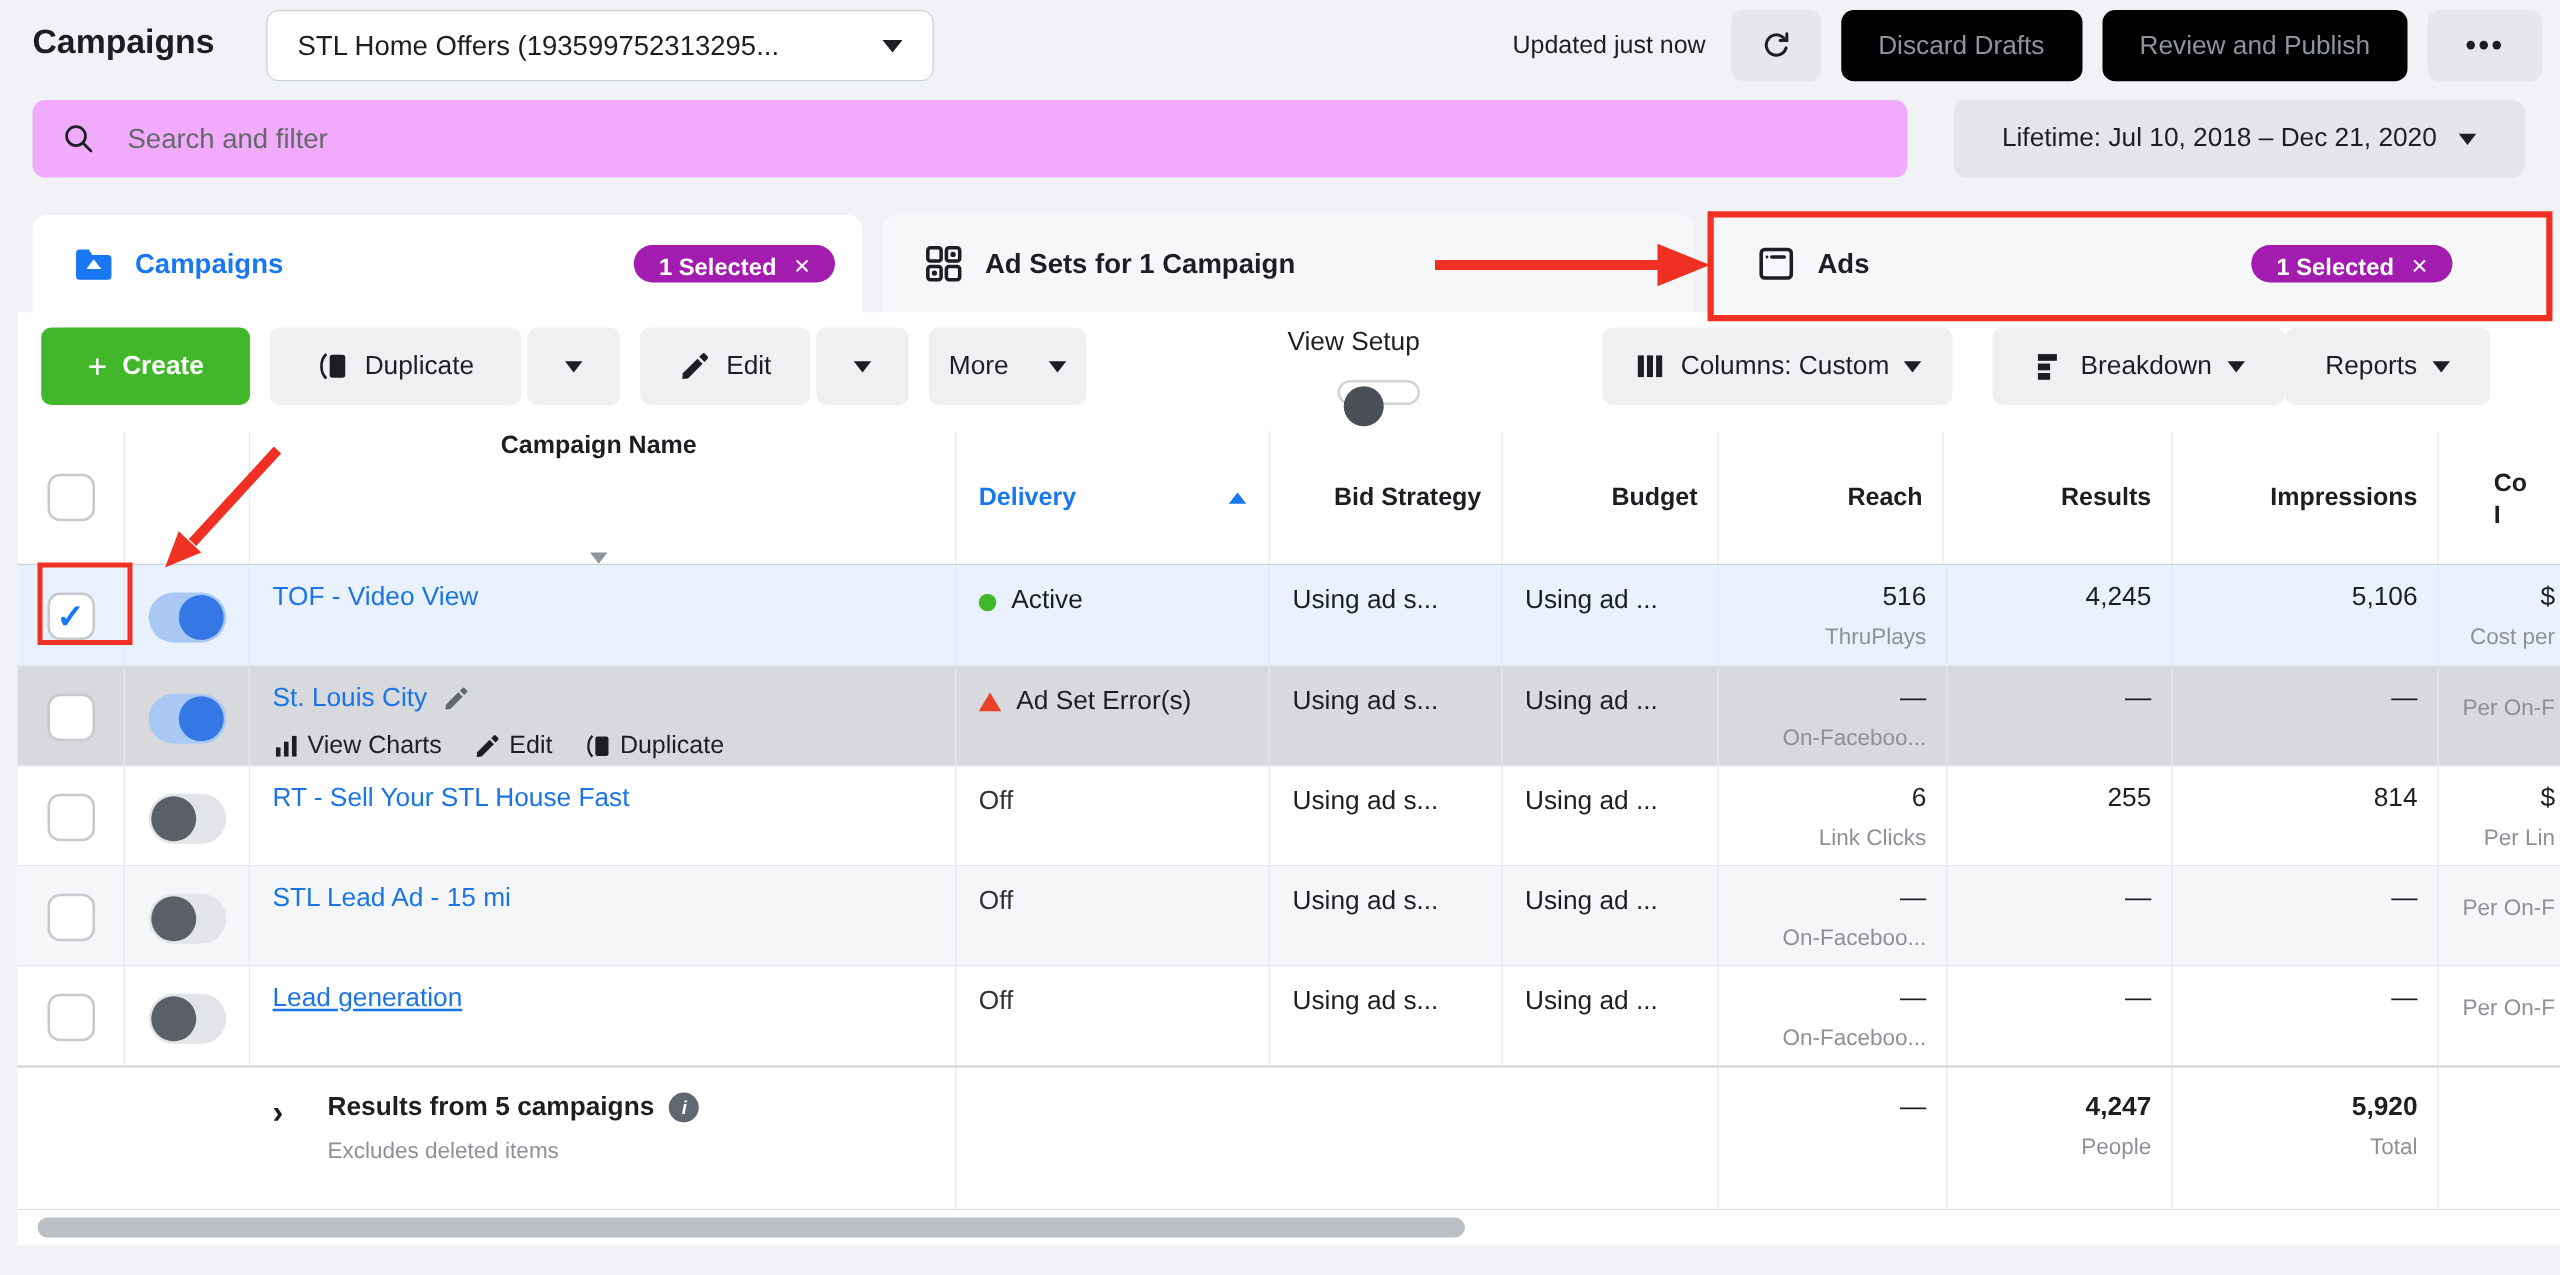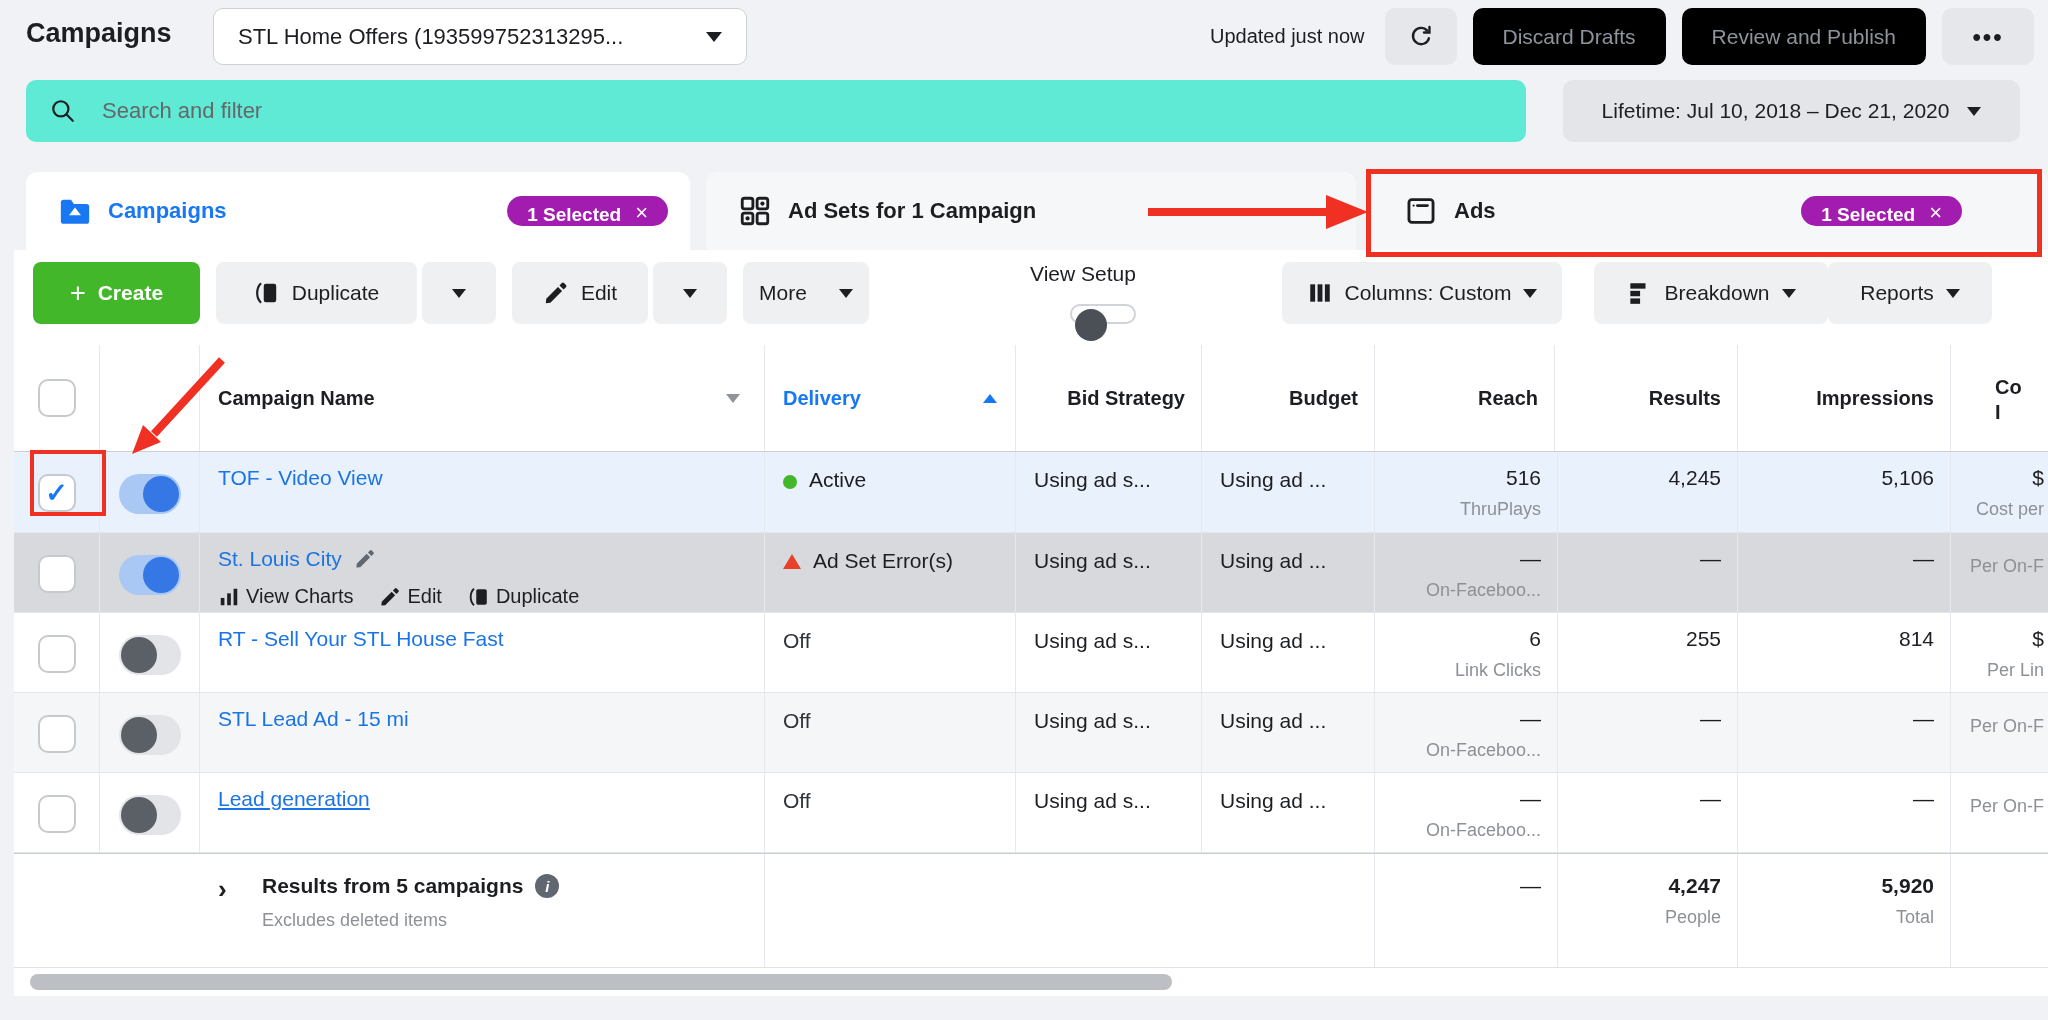--- a/index.html
+++ b/index.html
@@ -22,21 +22,21 @@
   .caret-down.sm { border-left-width:7px; border-right-width:7px; border-top-width:9px; }
   .top-right { right:14px; top:8px; height:57px; display:flex; align-items:center; gap:16px; }
   .updated { font-size:20px; margin-right:4px; }
   .btn { border-radius:10px; display:flex; align-items:center; justify-content:center; font-size:21px; cursor:pointer; }
   .icon-btn { width:72px; height:57px; background:#e5e7eb; }
   .btn-disabled { height:57px; background:#000000; color:#8d949e; padding:0 30px; }
   .dots-btn { width:92px; height:57px; background:#e5e7eb; font-size:24px; font-weight:bold; letter-spacing:2px; }
 
   
   .search-bar {
-    left:26px; top:80px; width:1500px; height:62px; background:#5eead4; border-radius:10px;
+    left:26px; top:80px; width:1500px; height:62px; background:#f0abfc; border-radius:10px;
     display:flex; align-items:center; padding:0 24px; gap:26px;
   }
   .search-bar .ph { font-size:22px; color:#65676b; }
   .date-pill {
     top:80px; right:28px; width:457px; height:62px; background:#e3e5e9; border-radius:10px;
     display:flex; align-items:center; justify-content:center; gap:18px; font-size:21px;
   }
 
   
   .tab { top:172px; height:78px; border-radius:12px 12px 0 0; display:flex; align-items:center; }
@@ -81,21 +81,21 @@
   .r { height:80px; }
   .r0 { height:81px; background:#e9f2fc; }
   .r1 { background:#d7d9dc; }
   .r3 { background:#f5f6f8; }
   .tfoot { height:115px; border-top:1px solid #c8ccd0; border-bottom:1px solid #dfe2e6; }
   .c { border-right:1px solid #e5e8ec; height:100%; position:relative; }
   .c0 { width:86px; }  .c1 { width:100px; } .c2 { width:565px; } .c3 { width:251px; }
   .c4 { width:186px; } .c5 { width:173px; } .c6 { width:183px; } .c7 { width:180px; }
   .c8 { width:213px; } .c9 { width:97px; border-right:none; overflow:hidden; }
   .hcell { display:flex; align-items:center; font-weight:bold; font-size:20px; }
-  .hname { padding:0 24px 0 18px; justify-content:space-between; }
+  .hname { padding:0 24px 0 18px; justify-content:space-between;flex-direction:column; }
   .hdelivery { color:#1877f2; padding:0 18px; justify-content:space-between; }
   .hnum { justify-content:flex-end; padding-right:16px; }
   .sort-up { width:0;height:0;border-left:7px solid transparent;border-right:7px solid transparent;border-bottom:9px solid #1877f2; }
   .drop-gray { width:0;height:0;border-left:7px solid transparent;border-right:7px solid transparent;border-top:9px solid #8f949a; }
   .ccheck { display:flex; align-items:flex-start; justify-content:center; padding-top:22px; }
   .checkbox { width:38px; height:38px; background:#fff; border:2px solid #c6cacf; border-radius:10px;
               display:flex; align-items:center; justify-content:center; cursor:pointer; }
   .checkbox .mark { color:#1877f2; font-size:27px; font-weight:bold; line-height:1; }
   .thead .ccheck { align-items:center; padding-top:0; }
   .ctoggle { display:flex; align-items:flex-start; justify-content:center; padding-top:22px; }

